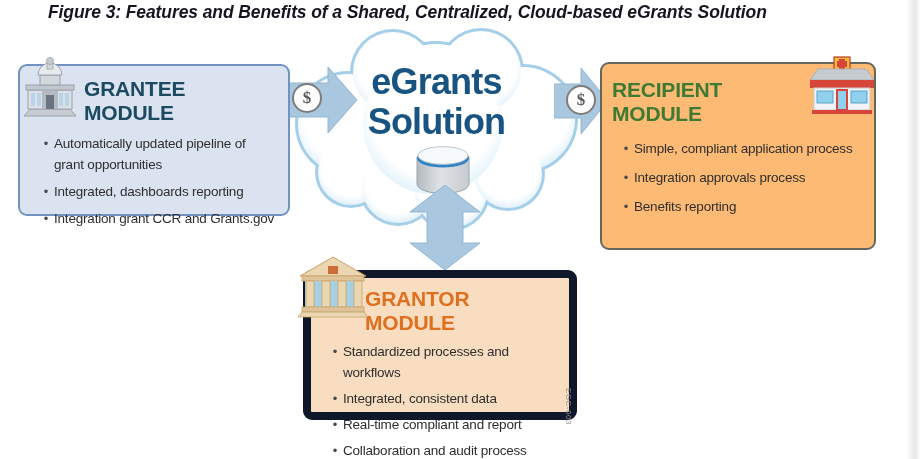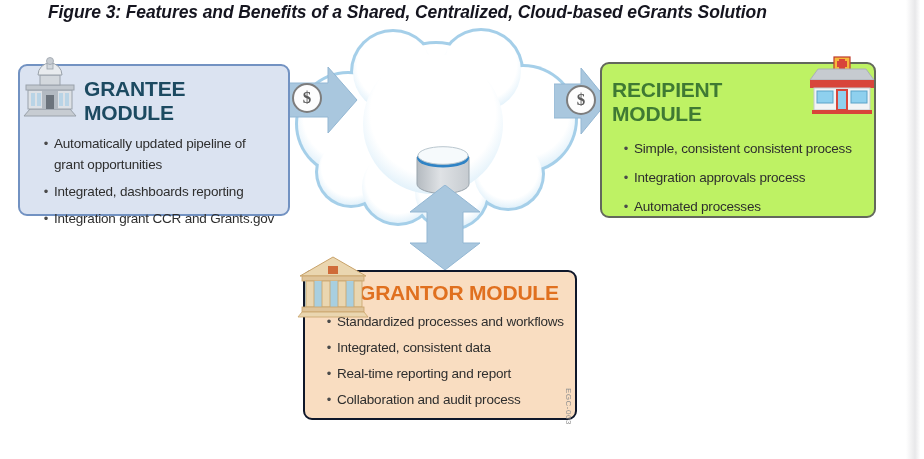--- a/index.html
+++ b/index.html
@@ -20,29 +20,29 @@
   .module li{display:flex;align-items:flex-start;margin:0 0 6px 0;}
   .b-dot{flex:0 0 16px;text-align:center;color:#4a4a4a;font-size:13px;line-height:21px;}
   .b-txt{flex:1;color:#2e2e2e;font-size:13.5px;line-height:21px;letter-spacing:-0.2px;}
   .grantee{
     left:18px;top:64px;width:272px;height:152px;
     background:#dbe3f1;border:2px solid #7292c2;
   }
   .grantee .module-title{color:#1c4a61;margin:11px 8px 8px 64px;}
   .grantee ul{margin:0 10px 0 18px;}
   .recipient{
-    left:600px;top:62px;width:276px;height:156px;
-    background:#bef264;border:2px solid #63685c;
+    left:600px;top:62px;width:276px;height:188px;
+    background:#fdba74;border:2px solid #63685c;
   }
   .recipient .module-title{color:#3f7a33;margin:14px 66px 12px 10px;}
   .recipient ul{margin:0 8px 0 16px;}
   .recipient li{margin-bottom:8px;}
   .grantor{
     left:303px;top:270px;width:274px;height:150px;
-    background:#f9ddc1;border:2px solid #0f172a;
+    background:#f9ddc1;border:8px solid #0f172a;
   }
   .grantor .module-title{color:#e0701f;margin:9px 10px 6px 54px;}
   .grantor ul{margin:0 8px 0 16px;}
   .grantor li{margin-bottom:5px;}
   
   .cloud-wrap{position:absolute;left:293px;top:24px;width:287px;height:216px;}
   .cloud-wrap svg.cloud{position:absolute;left:0;top:0;}
   .cloud-text{
     position:absolute;left:0;top:38px;width:100%;text-align:center;
     font-weight:bold;font-size:36px;line-height:1.1;color:#175482;letter-spacing:-0.8px;
@@ -100,20 +100,24 @@
         <circle cx="230" cy="95" r="52"></circle>
           <circle cx="100" cy="48" r="40"></circle>
         <circle cx="188" cy="47" r="40"></circle>
           <circle cx="58" cy="148" r="33"></circle>
         <circle cx="105" cy="163" r="36"></circle>
           <circle cx="158" cy="168" r="36"></circle>
         <circle cx="215" cy="150" r="34"></circle>
         <circle cx="140" cy="100" r="70"></circle>
       </g>
     </svg>
+    <div class="cloud-text">
+      <span>eGrants</span><br>
+      <span>Solution</span>
+    </div>
     <svg class="cylinder" width="56" height="50" viewBox="0 0 56 50">
       <defs>
         <linearGradient id="cylBody" x1="0" y1="0" x2="1" y2="0">
           <stop offset="0%" stop-color="#b4bac0"></stop>
             <stop offset="45%" stop-color="#dfe2e5"></stop>
           <stop offset="100%" stop-color="#c6cbd0"></stop>
         </linearGradient>
       </defs>
       <path d="M2,11 L2,38 A26,9.5 0 0 0 54,38 L54,11 Z" fill="url(#cylBody)" stroke="#9aa5ad" stroke-width="1"></path>
       <ellipse cx="28" cy="12" rx="26" ry="9.5" fill="#2f83c5"></ellipse>
@@ -171,29 +175,29 @@
     <path d="M20,21 A12,12 0 0 1 44,21 Z" fill="#e8ebee" stroke="#9aa2ab" stroke-width="1"></path>
     <rect x="29" y="9" width="6" height="6" fill="#d3d8dd" stroke="#9aa2ab" stroke-width="0.8"></rect>
     <circle cx="32" cy="7" r="3.5" fill="#c7ccd2" stroke="#9aa2ab" stroke-width="0.8"></circle>
   </svg>
 
   <section class="module recipient">
     <div class="module-title">RECIPIENT MODULE</div>
     <ul>
       <li>
         <span class="b-dot">•</span>
-        <span class="b-txt">Simple, consistent consistent process</span>
+        <span class="b-txt">Simple, compliant application process</span>
         </li>
       <li>
         <span class="b-dot">•</span>
         <span class="b-txt">Integration approvals process</span>
         </li>
       <li>
         <span class="b-dot">•</span>
-        <span class="b-txt">Automated processes</span>
+        <span class="b-txt">Benefits reporting</span>
         </li>
     </ul>
   </section>
   <svg class="icon-abs" style="left:806px;top:53px;" width="72" height="64" viewBox="0 0 72 64">
     <rect x="28" y="4" width="16" height="14" fill="#f5b93c" stroke="#c0392b" stroke-width="1.2"></rect>
     <rect x="33" y="6" width="6" height="10" fill="#d8453a"></rect>
     <rect x="31" y="8" width="10" height="6" fill="#d8453a"></rect>
     <polygon points="12,16 60,16 68,27 4,27" fill="#c6cbd0" stroke="#aab0b6" stroke-width="1"></polygon>
     <rect x="4" y="27" width="64" height="8" fill="#d8453a"></rect>
     <rect x="8" y="35" width="56" height="22" fill="#f2f4f5" stroke="#c5cacd" stroke-width="1"></rect>
@@ -209,21 +213,21 @@
       <li>
         <span class="b-dot">•</span>
         <span class="b-txt">Standardized processes and workflows</span>
         </li>
       <li>
         <span class="b-dot">•</span>
         <span class="b-txt">Integrated, consistent data</span>
         </li>
       <li>
         <span class="b-dot">•</span>
-        <span class="b-txt">Real-time reporting and report</span>
+        <span class="b-txt">Real-time compliant and report</span>
         </li>
       <li>
         <span class="b-dot">•</span>
         <span class="b-txt">Collaboration and audit process</span>
         </li>
     </ul>
   </section>
   <svg class="icon-abs" style="left:296px;top:255px;" width="74" height="66" viewBox="0 0 74 66">
     <polygon points="37,2 70,21 4,21" fill="#ead6b0" stroke="#c9a36a" stroke-width="1"></polygon>
     <rect x="32" y="11" width="10" height="8" fill="#cf6b39"></rect>

